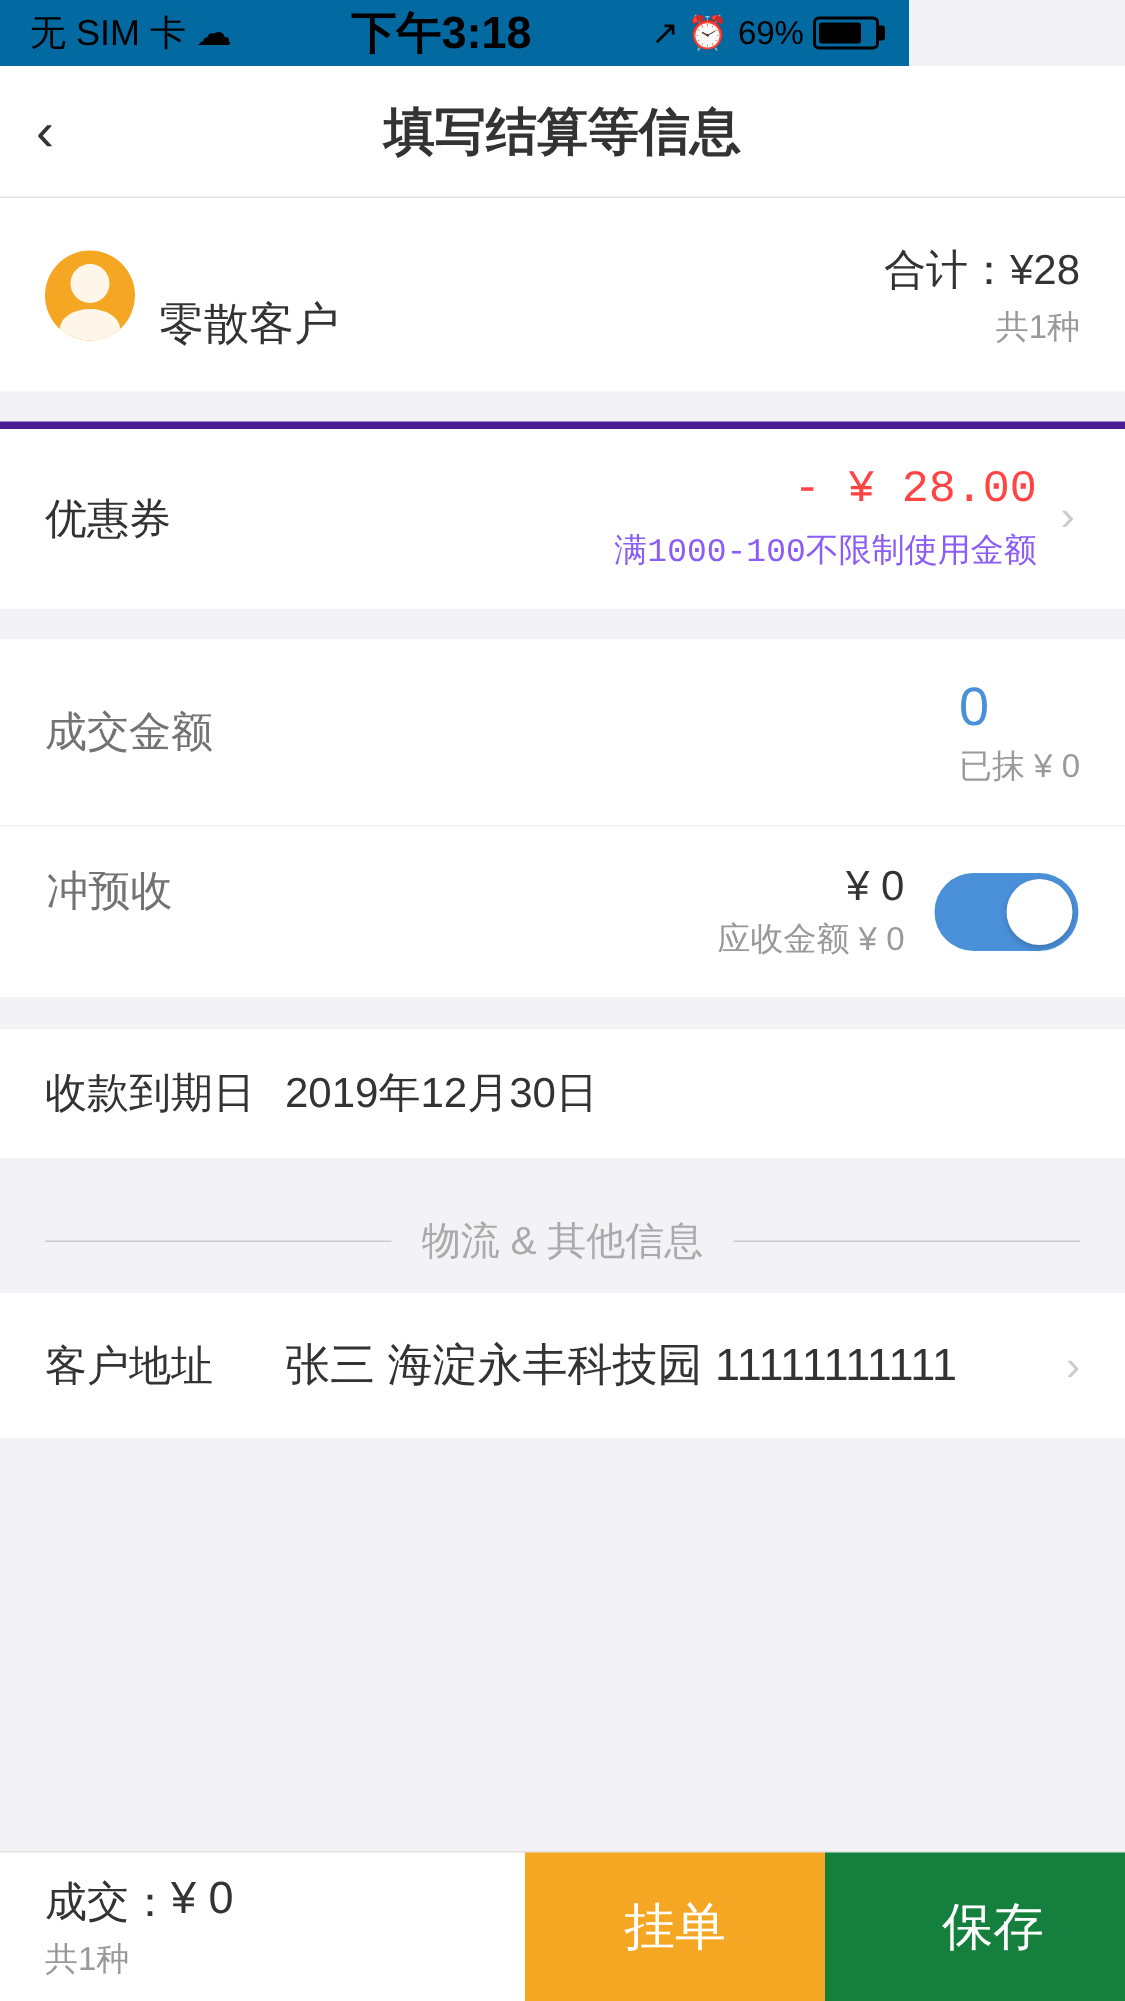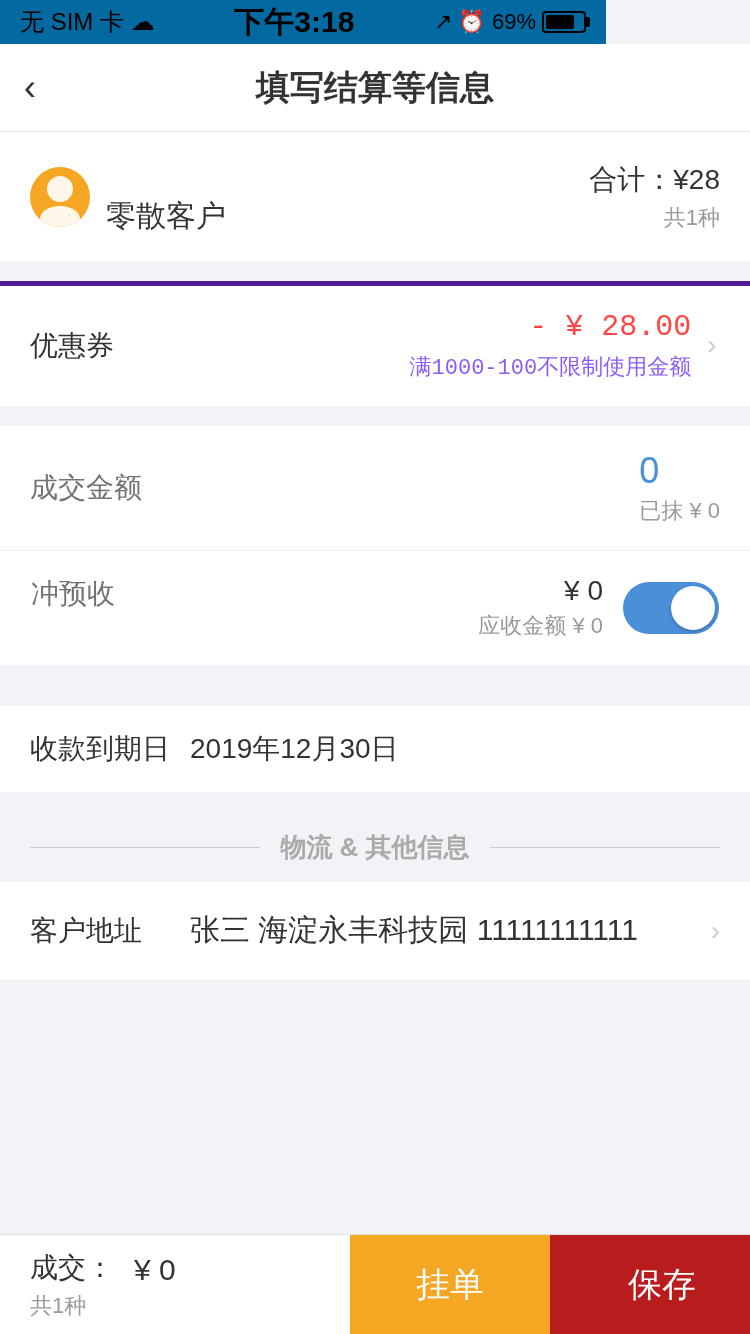--- a/index.html
+++ b/index.html
@@ -202,21 +202,20 @@
     .debt-label { font-size: 28px; color: #333; }
 
     
     .due-date-row {
       padding: 24px 30px;
       background: #fff;
       border-top: 1px solid #f0f0f0;
       display: flex;
       align-items: center;
       gap: 20px;
-      margin-top: 20px;
     }
     .due-date-label { font-size: 28px; color: #333; }
     .due-date-value { font-size: 28px; color: #333; }
 
     
     .logistics-divider {
       background: #f2f2f7;
       height: 70px;
       display: flex;
       align-items: center;
@@ -230,21 +229,20 @@
     }
     .divider-line {
       flex: 1;
       height: 1px;
       background: #ccc;
     }
     .divider-text {
       font-size: 26px;
       color: #aaa;
       padding: 0 20px;
-      font-weight: bold;
     }
 
     
     .address-row {
       background: #fff;
       padding: 28px 30px;
       display: flex;
       align-items: center;
       justify-content: space-between;
     }
@@ -261,39 +259,39 @@
       height: 100px;
       background: #fff;
       display: flex;
       align-items: center;
       border-top: 1px solid #e0e0e0;
     }
     .bottom-summary {
       flex: 1;
       padding: 0 30px;
     }
-    .bottom-deal { font-size: 28px; color: #333; display: flex; align-items: flex-end; gap: 20px; }
+    .bottom-deal { font-size: 28px; color: #333; display: flex; align-items: flex-start; gap: 0; }
     .bottom-deal-amount { font-size: 30px; color: #333; font-weight: 500; }
     .bottom-count { font-size: 22px; color: #999; margin-top: 4px; }
     .bottom-btn-hang {
       width: 200px;
       height: 100px;
       background: #f5a623;
       display: flex;
       align-items: center;
       justify-content: center;
       font-size: 34px;
       color: #fff;
       font-weight: 500;
       cursor: pointer;
     }
     .bottom-btn-save {
       width: 200px;
       height: 100px;
-      background: #b91c1c;
+      background: #15803d;
       display: flex;
       align-items: center;
       justify-content: center;
       font-size: 34px;
       color: #fff;
       font-weight: 500;
       cursor: pointer;
       padding-left: 24px;
     }
 

